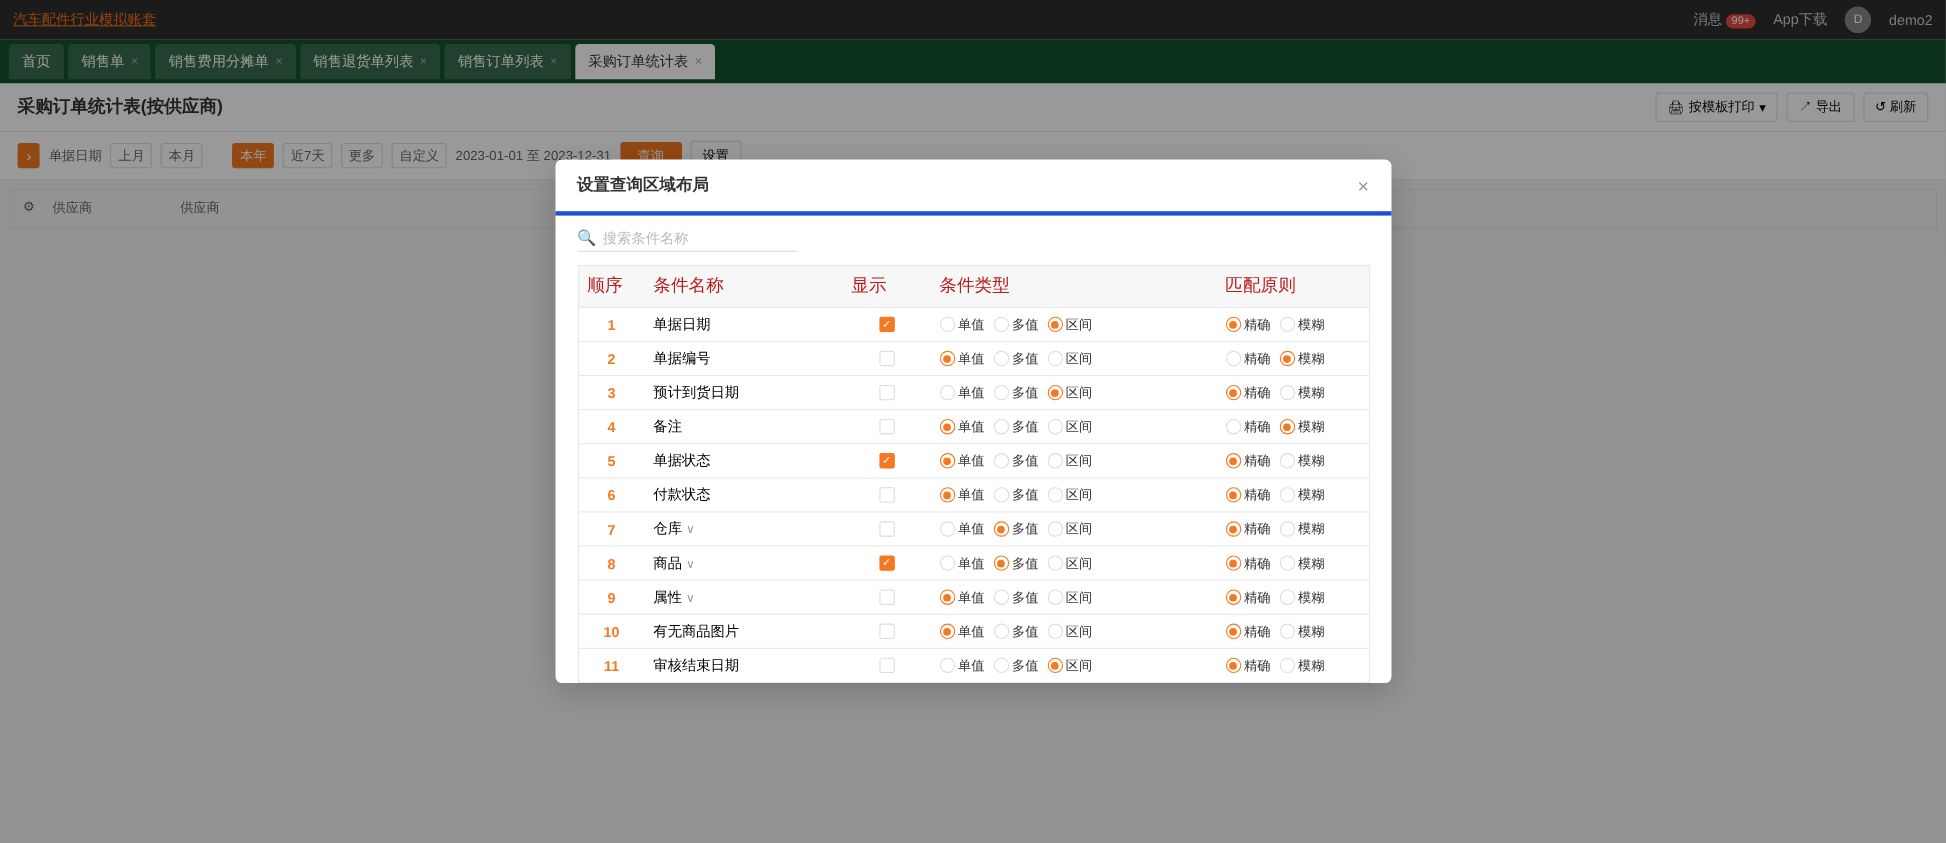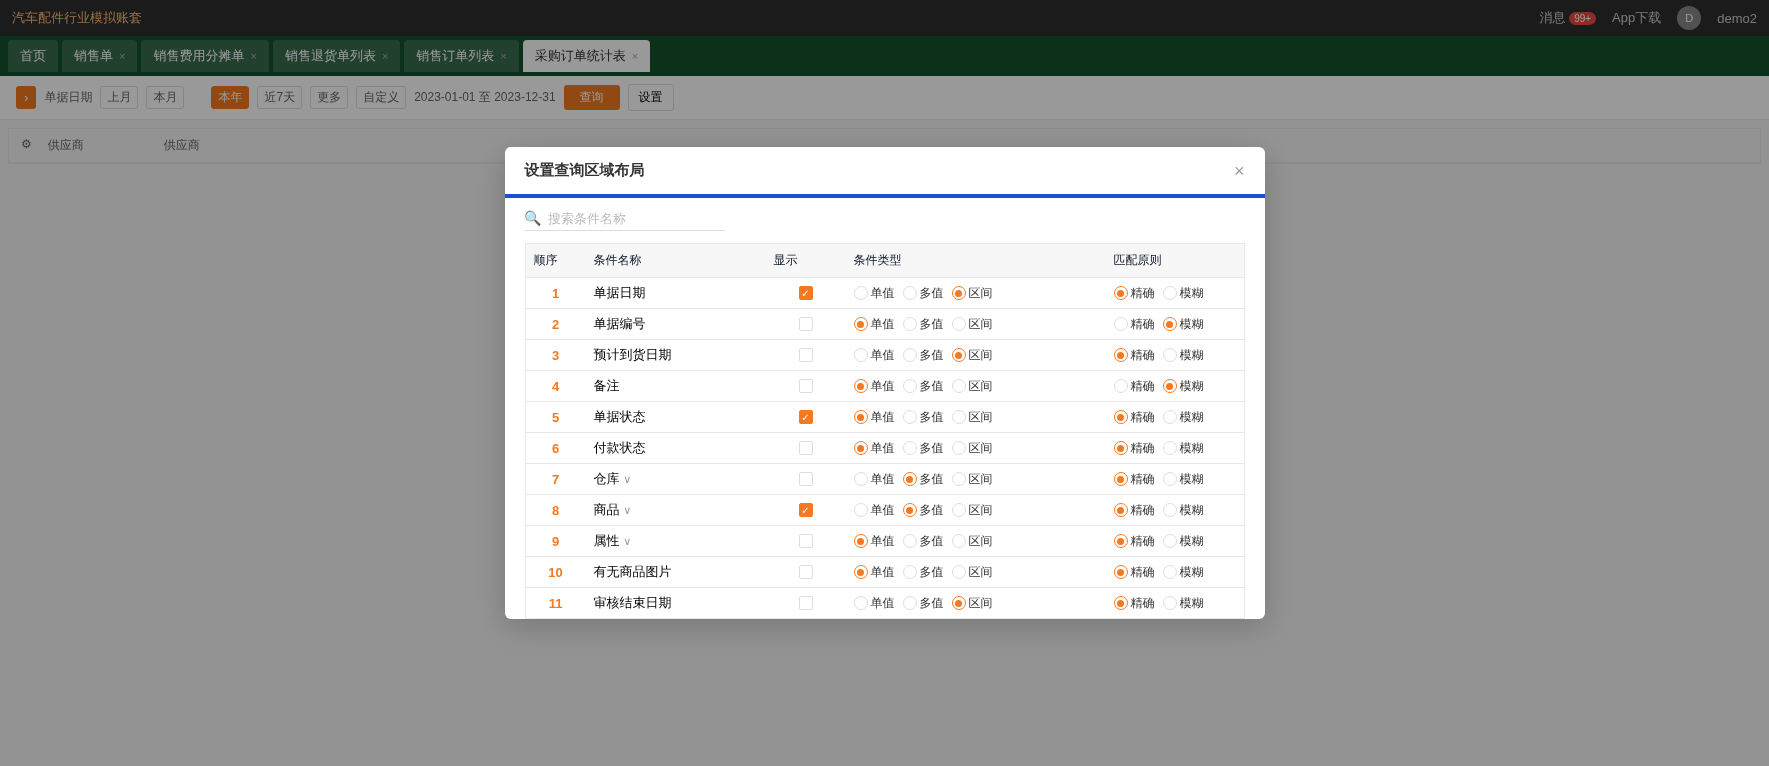--- a/index.html
+++ b/index.html
@@ -8,21 +8,21 @@
     
     .top-bar {
       background: #2d2d2d;
       height: 36px;
       display: flex;
       align-items: center;
       justify-content: space-between;
       padding: 0 12px;
       color: #fff;
     }
-    .top-bar-left { font-size: 13px; color: #fdba74; display: flex; align-items: center; gap: 6px; }
+    .top-bar-left { font-size: 13px; color: #f97316; display: flex; align-items: center; gap: 6px; text-decoration: underline; }
     .top-bar-right { display: flex; align-items: center; gap: 16px; font-size: 13px; color: #ccc; }
     .badge { background: #e74c3c; color: #fff; border-radius: 10px; font-size: 10px; padding: 1px 5px; }
 
     
     .tab-bar {
       background: #14532d;
       height: 40px;
       display: flex;
       align-items: center;
       padding: 0 8px;
@@ -165,22 +165,22 @@
       flex: 1;
       overflow-y: auto;
       padding: 0 20px;
     }
     .dt-head {
       display: grid;
       grid-template-columns: 60px 180px 80px 260px 200px;
       background: #f7f7f7;
       border: 1px solid #e8e8e8;
       padding: 8px 0;
-      font-size: 12px;
-      color: #0f172a;
+      font-size: 16px;
+      color: #b91c1c;
       position: sticky;
       top: 0;
     }
     .dt-head-cell { padding: 0 8px; font-weight: 500; }
     .dt-row {
       display: grid;
       grid-template-columns: 60px 180px 80px 260px 200px;
       border: 1px solid #e8e8e8;
       border-top: none;
       align-items: center;
@@ -302,20 +302,38 @@
     <span class="close-x">×</span>
   </div>
   <div class="tab-item active">
     <span>采购订单统计表</span>
     <span class="close-x">×</span>
   </div>
 </div>
 
 <div class="main-area">
 
+  <div class="page-header">
+    <div class="page-title">采购订单统计表(按供应商)</div>
+    <div class="header-actions">
+      <button class="btn-print">
+        <span>🖨</span>
+        <span>按模板打印</span>
+        <span>▾</span>
+      </button>
+      <button class="btn-export">
+        <span>↗</span>
+        <span>导出</span>
+      </button>
+      <button class="btn-refresh">
+        <span>↺</span>
+        <span>刷新</span>
+      </button>
+    </div>
+  </div>
 
   <div class="filter-bar">
     <button class="filter-toggle">›</button>
     <span class="filter-label">单据日期</span>
     <button class="filter-date-btn">上月</button>
     <button class="filter-date-btn">本月</button>
     <button class="filter-date-btn active">本年</button>
     <button class="filter-date-btn">近7天</button>
     <button class="filter-date-btn">更多</button>
     <button class="filter-date-btn">自定义</button>

